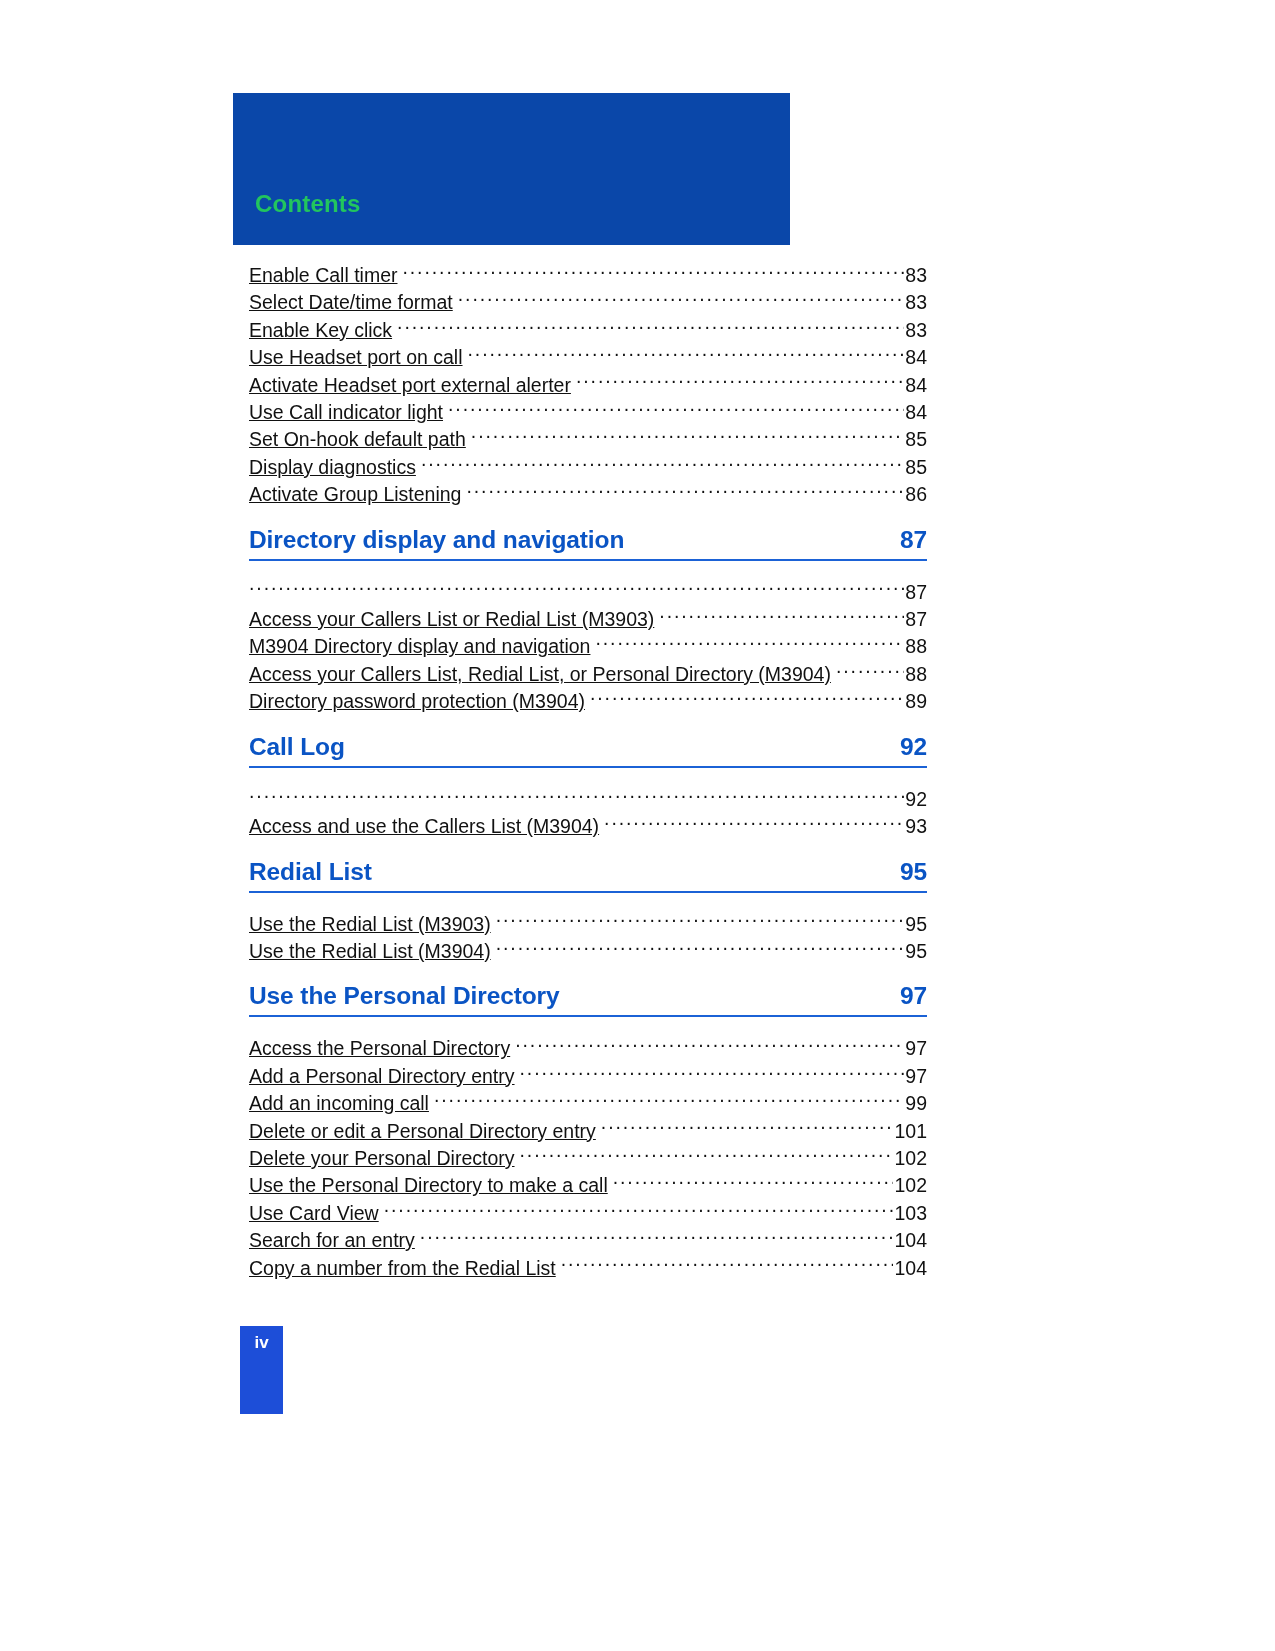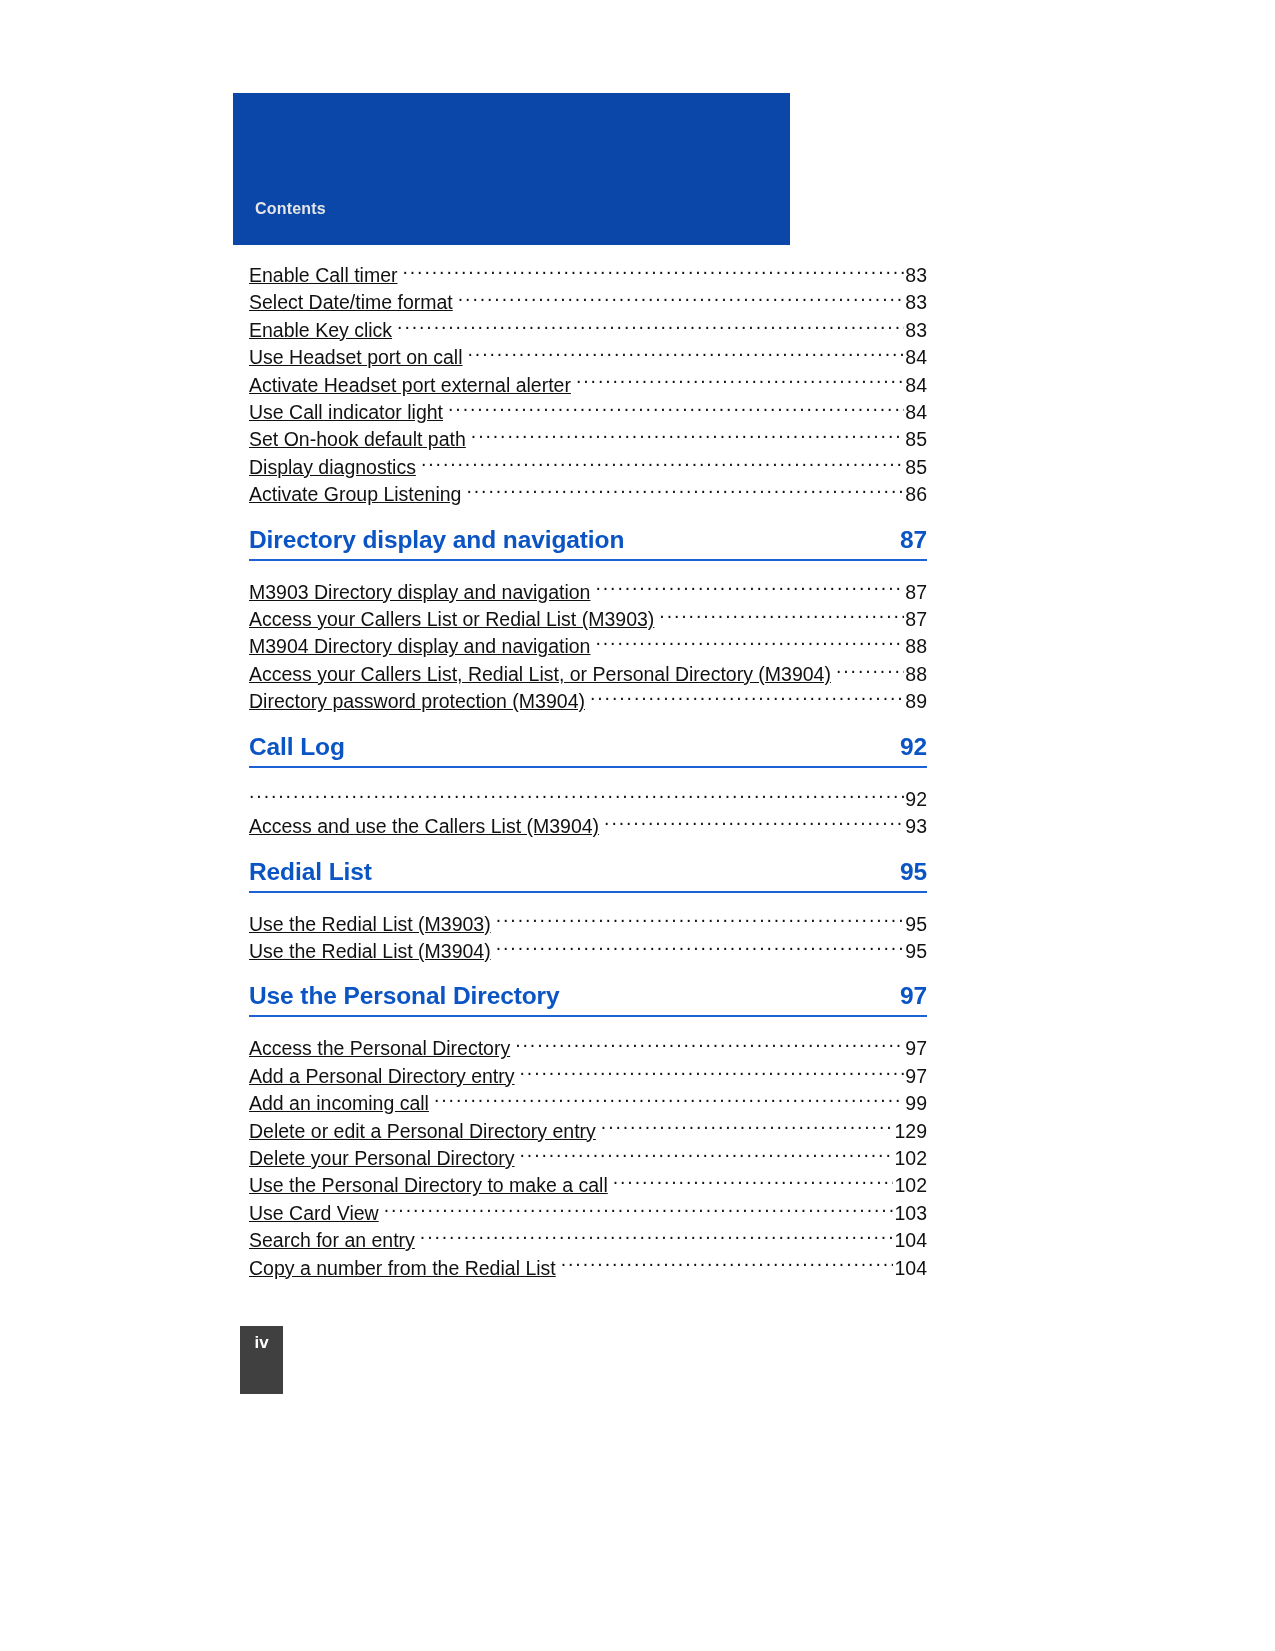--- a/index.html
+++ b/index.html
@@ -28,22 +28,22 @@
     left: 233px;
     top: 93px;
     width: 557px;
     height: 152px;
     background: #0A47A9;
   }
   .banner-title {
     position: absolute;
     left: 22px;
     bottom: 27px;
-    color: #e5e5e5;
-    font-size: 16px;
+    color: #22c55e;
+    font-size: 24px;
     font-weight: bold;
     letter-spacing: 0.2px;
   }
 
   
   .toc {
     position: absolute;
     left: 249px;
     top: 262px;
     width: 678px;
@@ -118,22 +118,22 @@
     width: 100%;
   }
   .section + .entries { margin-top: 0; }
 
   
   .folio {
     position: absolute;
     left: 240px;
     top: 1326px;
     width: 43px;
-    height: 68px;
-    background: #404040;
+    height: 88px;
+    background: #1d4ed8;
   }
   .folio-num {
     position: absolute;
     left: 0;
     right: 0;
     top: 7px;
     text-align: center;
     color: #ffffff;
     font-size: 17px;
     font-weight: bold;
@@ -198,21 +198,20 @@
       </div>
       <div class="section">
         <div class="section-row">
           <span class="section-title">Directory display and navigation</span>
           <span class="section-page">87</span>
         </div>
         <div class="section-rule"></div>
       </div>
       <div class="entries">
         <div class="entry">
-          <span class="entry-label">M3903 Directory display and navigation</span>
           <span class="entry-leader"></span>
           <span class="entry-page">87</span>
         </div>
         <div class="entry">
           <span class="entry-label">Access your Callers List or Redial List (M3903)</span>
           <span class="entry-leader"></span>
           <span class="entry-page">87</span>
         </div>
         <div class="entry">
           <span class="entry-label">M3904 Directory display and navigation</span>
@@ -286,21 +285,21 @@
           <span class="entry-page">97</span>
         </div>
         <div class="entry">
           <span class="entry-label">Add an incoming call</span>
           <span class="entry-leader"></span>
           <span class="entry-page">99</span>
         </div>
         <div class="entry">
           <span class="entry-label">Delete or edit a Personal Directory entry</span>
           <span class="entry-leader"></span>
-          <span class="entry-page">129</span>
+          <span class="entry-page">101</span>
         </div>
         <div class="entry">
           <span class="entry-label">Delete your Personal Directory</span>
           <span class="entry-leader"></span>
           <span class="entry-page">102</span>
         </div>
         <div class="entry">
           <span class="entry-label">Use the Personal Directory to make a call</span>
           <span class="entry-leader"></span>
           <span class="entry-page">102</span>

